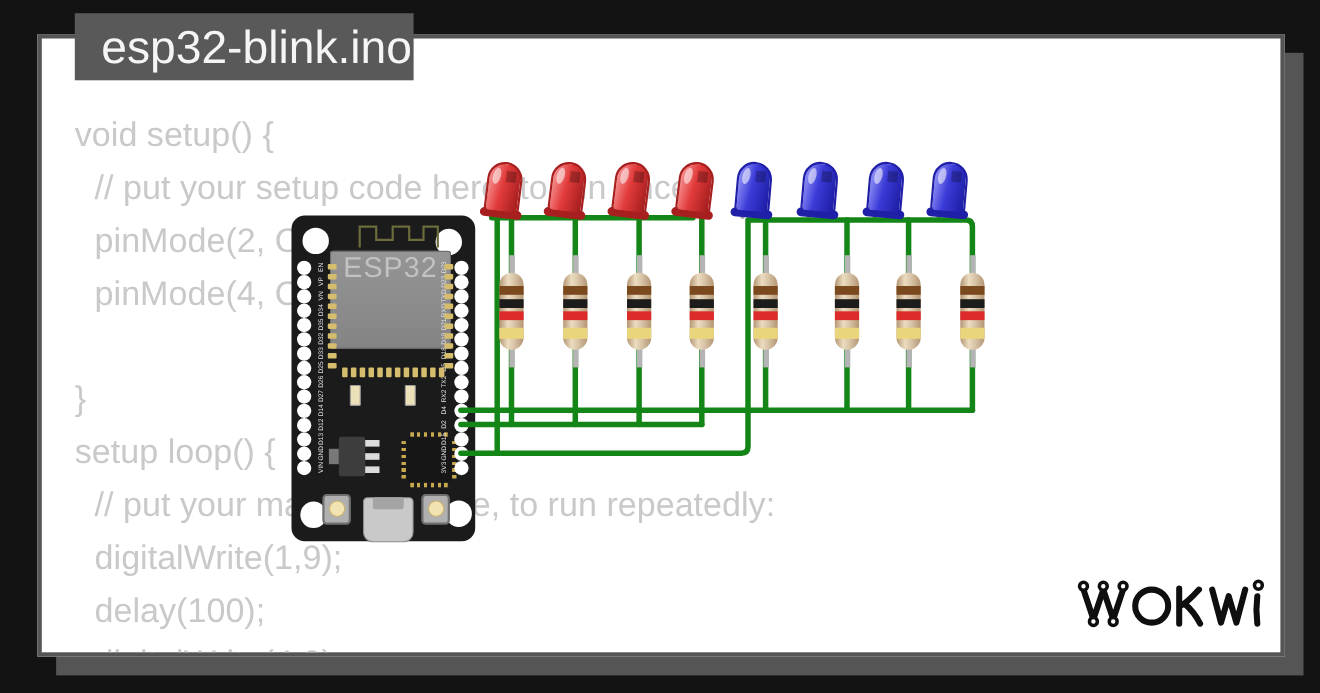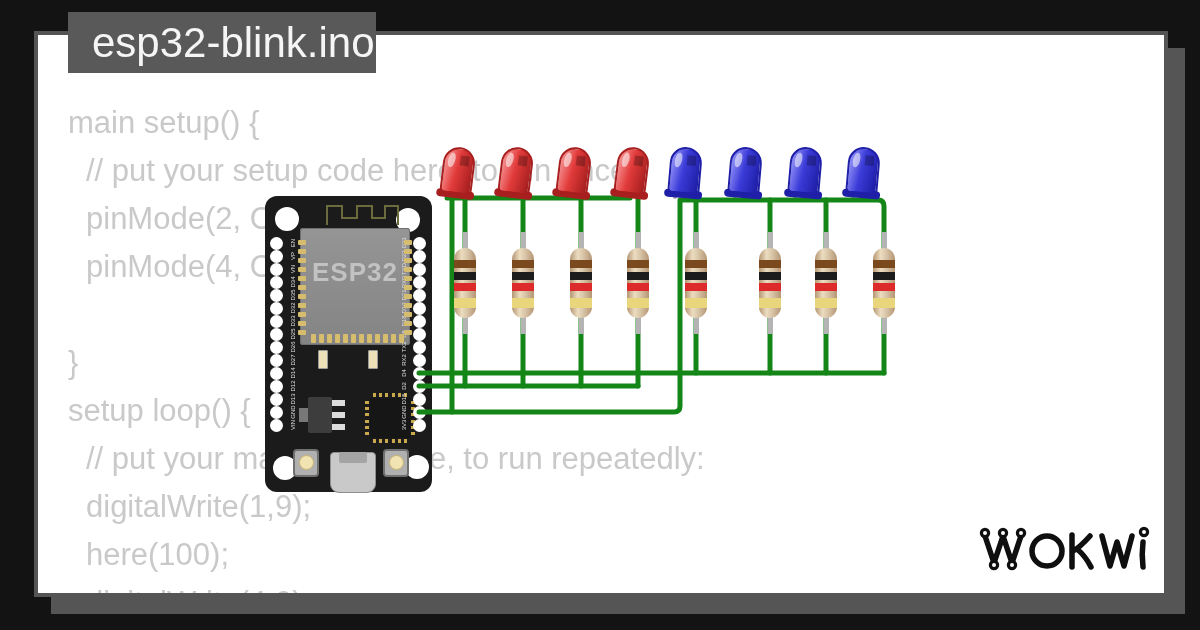--- a/index.html
+++ b/index.html
@@ -16,23 +16,23 @@
   .logo{position:absolute;left:937px;top:485px;z-index:2;}
 
   
   .board{position:absolute;left:227px;top:161px;width:167px;height:296px;background:#1b1b1b;
          border-radius:12px;z-index:3;}
   .hole{position:absolute;width:24px;height:24px;border-radius:50%;background:#ffffff;}
   .pin{position:absolute;width:13px;height:13px;border-radius:50%;background:#ffffff;}
   .pl{position:absolute;width:26px;font-size:6px;color:#e0e0e0;text-align:center;
       transform:rotate(-90deg);line-height:8px;}
   .antenna{position:absolute;left:60px;top:4px;}
-  .module{position:absolute;left:35px;top:32px;width:110px;height:117px;border-radius:3px;
+  .module{position:absolute;left:35px;top:32px;width:110px;height:89px;border-radius:3px;
           background:linear-gradient(#959595,#848484);box-shadow:inset 0 0 0 1px #6f6f6f;
-          display:flex;align-items:center;justify-content:center;font-weight:bold;}
+          display:flex;justify-content:center;}
   .module-label{color:#c2c2c2;font-size:26px;letter-spacing:1px;margin-bottom:28px;}
   .gpad{position:absolute;background:#d6bd6e;border-radius:1px;}
   .regulator{position:absolute;left:43px;top:201px;width:24px;height:36px;background:#3d3d3d;border-radius:2px;}
   .reg-tab{position:absolute;left:-9px;top:11px;width:9px;height:14px;background:#787878;}
   .reg-leg{position:absolute;left:24px;width:13px;height:6px;background:#dcdcdc;}
   .chip{position:absolute;left:105px;top:202px;width:40px;height:40px;background:#161616;border-radius:2px;}
   .dotsH{position:absolute;left:3px;width:34px;height:4px;
          background:repeating-linear-gradient(90deg,#c9a94d 0 3px,transparent 3px 6.2px);}
   .dotsV{position:absolute;top:3px;width:4px;height:34px;
          background:repeating-linear-gradient(0deg,#c9a94d 0 3px,transparent 3px 6.2px);}
@@ -55,29 +55,29 @@
   .led-flange{position:absolute;left:0;top:45px;width:38px;height:8px;border-radius:4px;}
   .led-glint{position:absolute;left:8px;top:8px;width:7px;height:15px;border-radius:50%;
              background:rgba(255,255,255,.55);transform:rotate(10deg);}
   .led-notch{position:absolute;right:9px;top:10px;width:9px;height:10px;background:rgba(0,0,0,.25);}
 </style>
 </head>
 <body>
 
 <div class="card">
   <div id="code-layer" style="color: rgb(201, 201, 201);">
-      <div class="code-line" style="left: 30px; top: 70px;">main setup() {</div>
+      <div class="code-line" style="left: 30px; top: 70px;">void setup() {</div>
       <div class="code-line" style="left: 48px; top: 118px;">// put your setup code here, to run once:</div>
       <div class="code-line" style="left: 48px; top: 166px;">pinMode(2, OUTPUT);</div>
       <div class="code-line" style="left: 48px; top: 214px;">pinMode(4, OUTPUT);</div>
       <div class="code-line" style="left: 30px; top: 310px;">}</div>
       <div class="code-line" style="left: 30px; top: 358px;">setup loop() {</div>
       <div class="code-line" style="left: 48px; top: 406px;">// put your main code here, to run repeatedly:</div>
       <div class="code-line" style="left: 48px; top: 454px;">digitalWrite(1,9);</div>
-      <div class="code-line" style="left: 48px; top: 502px;">here(100);</div>
+      <div class="code-line" style="left: 48px; top: 502px;">delay(100);</div>
       <div class="code-line" style="left: 48px; top: 550px;">digitalWrite(4,0);</div>
     </div>
 
   <svg class="logo" width="180" height="58" viewBox="0 0 180 58">
     <title>WOKWI</title>
     <g stroke="#0f0f0f" fill="none" stroke-width="5.5" stroke-linecap="round" stroke-linejoin="round">
       <path d="M10 16 L19 43 L28 16 M28 16 L37 43 L46 16"></path>
       <circle cx="72" cy="31" r="15"></circle>
       <path d="M97 15 L97 47 M115 16 C106 26 102 29 98 31 M102 29 C108 34 113 41 116 47"></path>
       <path d="M127 16 L135 46 L142 22 L149 46 L157 16"></path>

